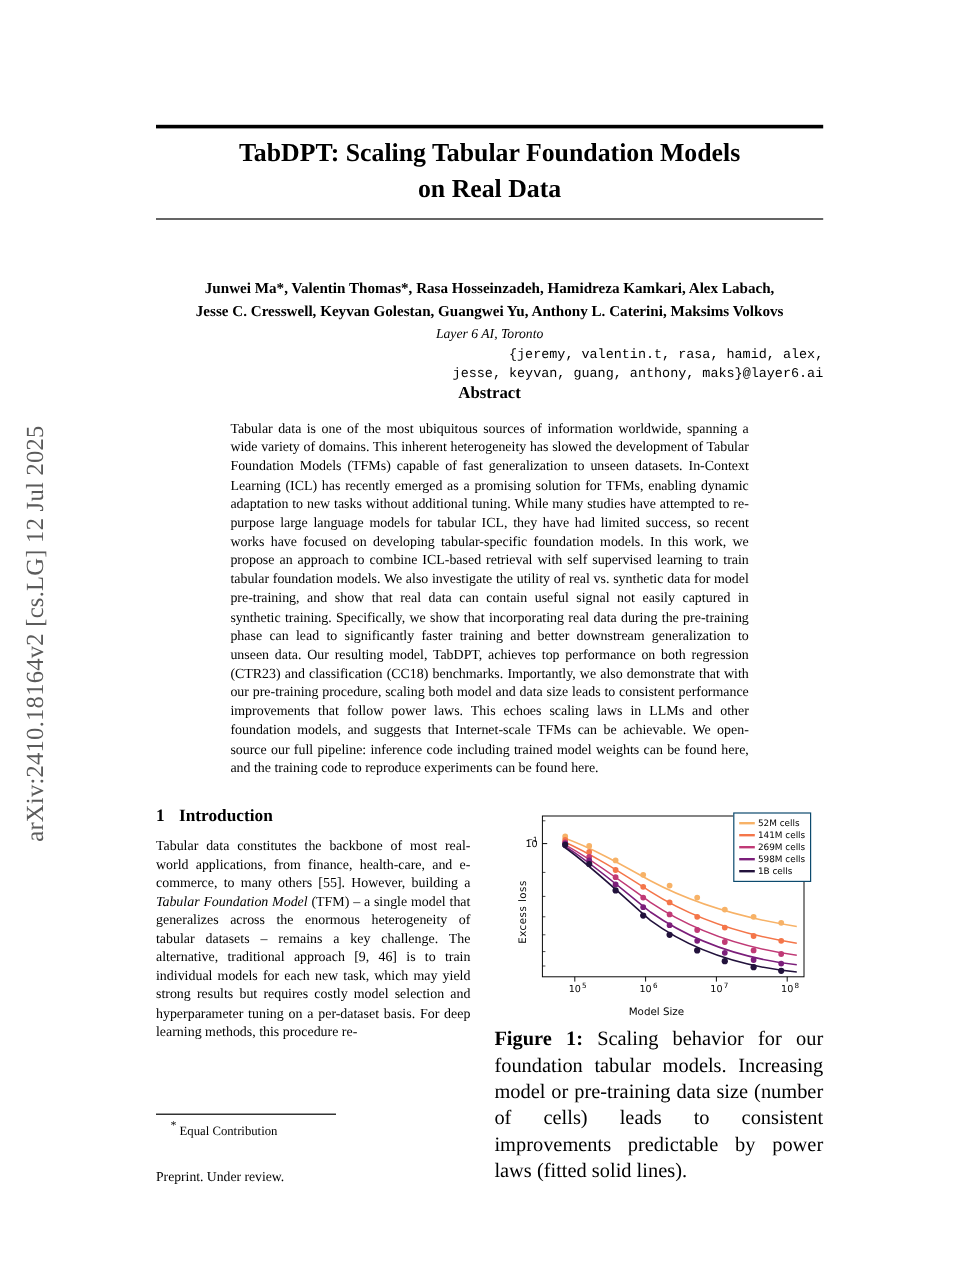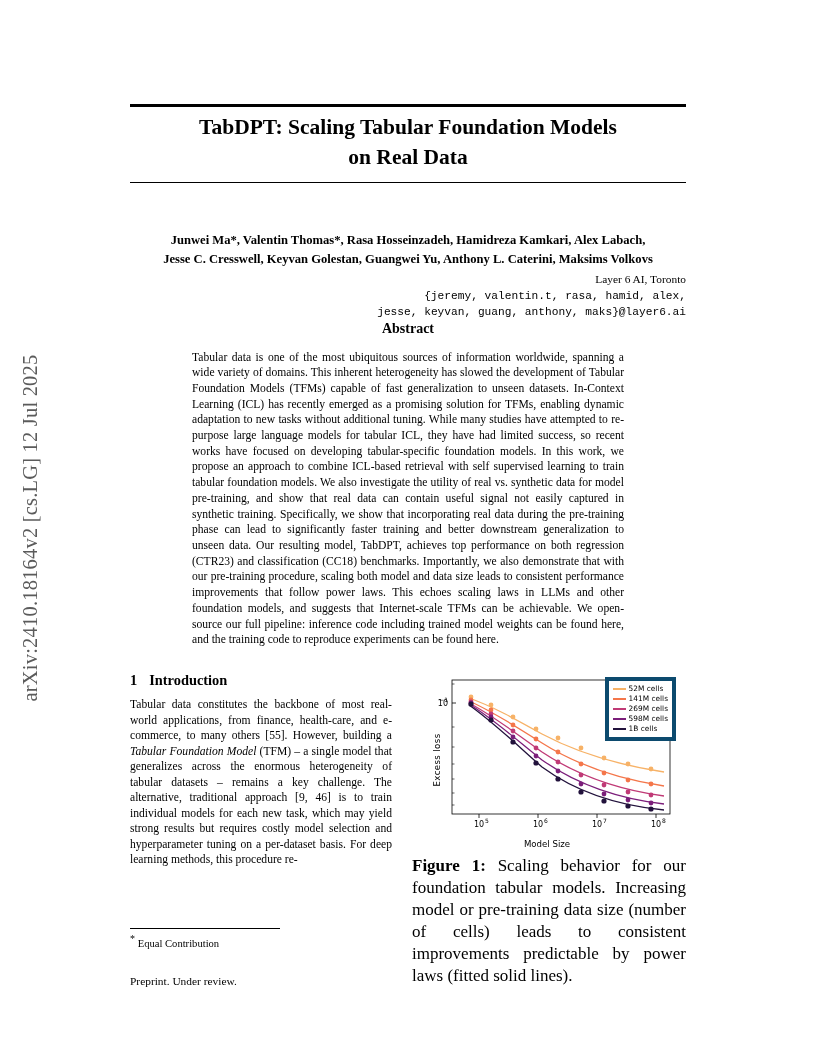--- a/index.html
+++ b/index.html
@@ -64,23 +64,24 @@
   .title-line2 { display: block; }
 
   .authors {
     text-align: center;
     font-size: 12.6px;
     font-weight: bold;
     line-height: 1.5;
     margin-top: 48px;
   }
   .affil {
-    text-align: right;
+    text-align: center;
     font-size: 11.4px;
     margin-top: 4px;
+    font-style: italic;
   }
   .email {
     text-align: right;
     font-family: "Liberation Mono", monospace;
     font-size: 11.2px;
     line-height: 1.45;
     margin-top: 3px;
   }
 
   .abstract-head {
@@ -144,39 +145,39 @@
   
   .footnote-rule {
     position: absolute;
     left: 0;
     top: 928px;
     width: 150px;
     border-top: 1px solid #000;
   }
   .footnote {
     position: absolute;
-    left: 0;
+    left: 12px;
     top: 933px;
     font-size: 10.6px;
   }
   .footnote sup { font-size: 10px; }
   .preprint {
     position: absolute;
     left: 0;
     top: 975px;
     font-size: 11.4px;
   }
 
   
   .legend {
     position: absolute;
     right: 6px;
     top: 5px;
     background: #ffffff;
-    border: 4px solid #0c4a6e;
+    border: 1px solid #0c4a6e;
     padding: 3px 4px;
     font-size: 7.4px;
     font-family: "DejaVu Sans", sans-serif;
     line-height: 1.35;
   }
   .legend-row {
     display: flex;
     align-items: center;
     gap: 3px;
     white-space: nowrap;

